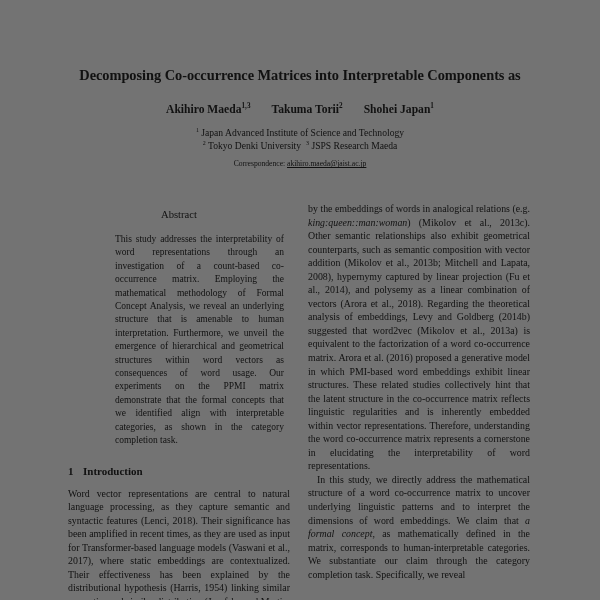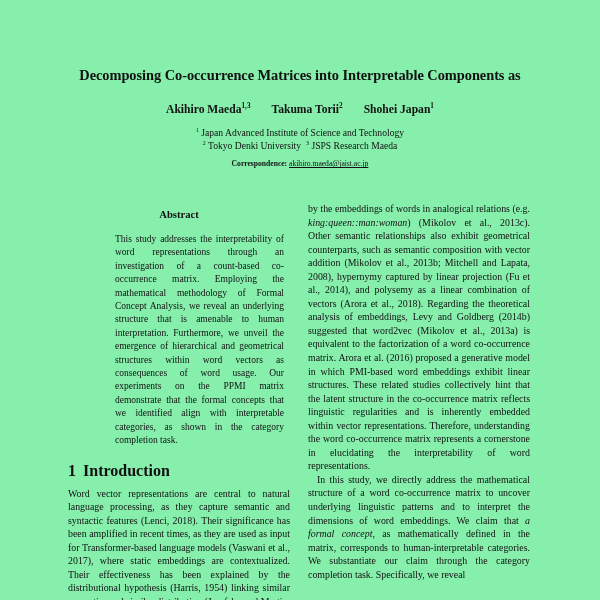--- a/index.html
+++ b/index.html
@@ -15,21 +15,21 @@
     font-family: "Liberation Serif", "DejaVu Serif", serif;
     color: #111111;
     -webkit-font-smoothing: antialiased;
   }
 
   #page {
     position: relative;
     width: 600px;
     height: 600px;
     overflow: hidden;
-    background: #86efac;
+    background: #737373;
   }
 
   
   .title-block {
     padding: 0 62px;
     margin-top: 66px;
   }
   .paper-title {
     font-size: 14.4px;
     font-weight: bold;
@@ -80,21 +80,21 @@
     width: 5px;
   }
 
   .correspondence {
     margin-top: 7px;
     text-align: center;
     font-size: 7.6px;
     line-height: 10px;
   }
   .correspondence .corr-label {
-    font-weight: bold;
+    font-weight: normal;
   }
   .correspondence .corr-email {
     font-weight: normal;
     text-decoration: underline;
   }
 
   
   .columns {
     position: absolute;
     top: 202px;
@@ -112,38 +112,38 @@
   }
   .col-left  { left: 68px; }
   .col-right { left: 308px; }
 
   
   .abstract-wrap {
     padding: 0 6px;
   }
   .abstract-heading {
     font-size: 10.6px;
-    font-weight: bold;
+    font-weight: normal;
     text-align: center;
     margin: 6px 0 0 0;
     line-height: 13px;
   }
   .abstract-body {
     margin-top: 12px;
     font-size: 9.5px;
     line-height: 13.4px;
     text-align: justify;
     text-justify: inter-word;
     hyphens: manual;
     margin-left: 41px;
   }
 
   
   .section-head {
-    font-size: 16px;
+    font-size: 11px;
     font-weight: bold;
     line-height: 14px;
     margin: 16px 0 0 0;
   }
   .section-head .sec-num {
     display: inline-block;
     min-width: 15px;
   }
 
   p.body-par {

